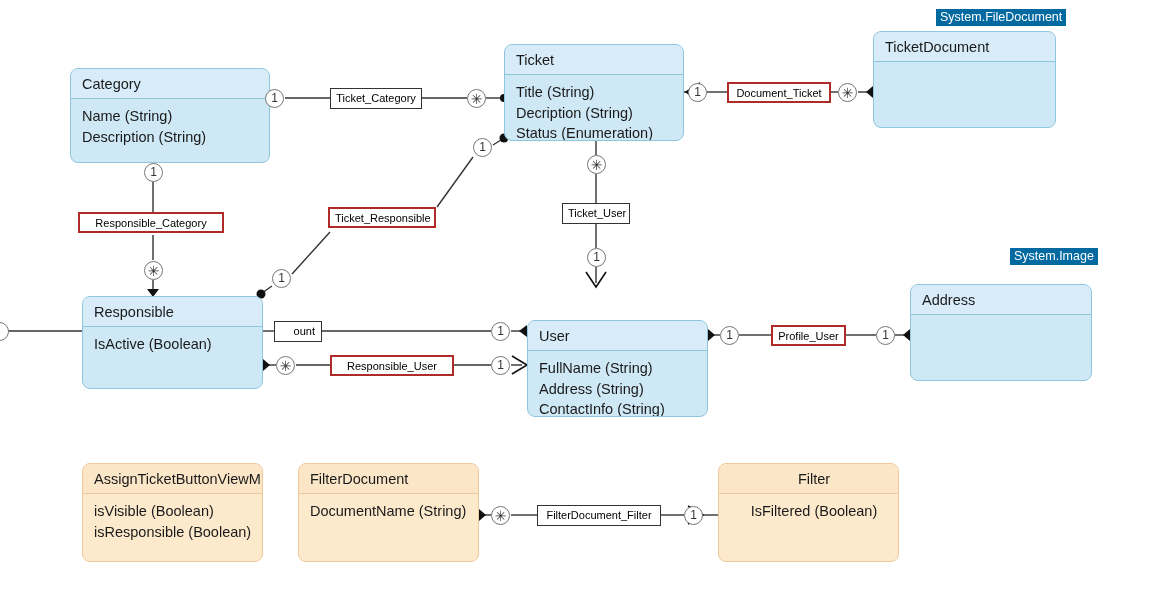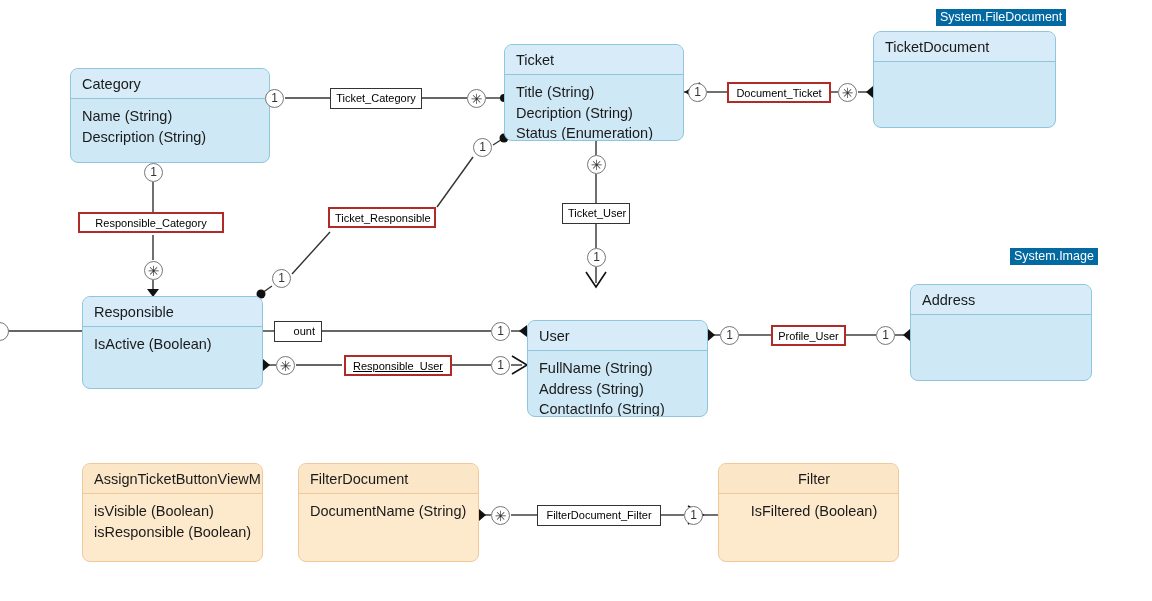--- a/index.html
+++ b/index.html
@@ -244,21 +244,21 @@
   <div class="assoc hot" style="left:727px;top:82px;width:104px;">Document_Ticket</div>
 
   <div class="assoc hot" style="left:78px;top:212px;width:146px;">Responsible_Category</div>
 
   <div class="assoc hot" style="left:328px;top:207px;width:108px;">Ticket_Responsible</div>
 
   <div class="assoc plain" style="left:562px;top:203px;width:68px;">Ticket_User</div>
 
   <div class="assoc plain" style="left:235px;top:321px;width:48px;text-align:right;padding-right:6px;margin-left:39px;">ount</div>
 
-  <div class="assoc hot" style="left:344px;top:355px;width:108px;text-decoration:underline;">Responsible_User</div>
+  <div class="assoc hot" style="left:330px;top:355px;width:124px;">Responsible_User</div>
 
   <div class="assoc hot" style="left:771px;top:325px;width:75px;">Profile_User</div>
 
   <div class="assoc plain" style="left:537px;top:505px;width:124px;">FilterDocument_Filter</div>
 
   <div class="mult" style="left:265px;top:89px;">1</div>
   <div class="mult star" style="left:467px;top:89px;">✳</div>
 
   <div class="mult" style="left:688px;top:83px;">1</div>
   <div class="mult star" style="left:838px;top:83px;">✳</div>

